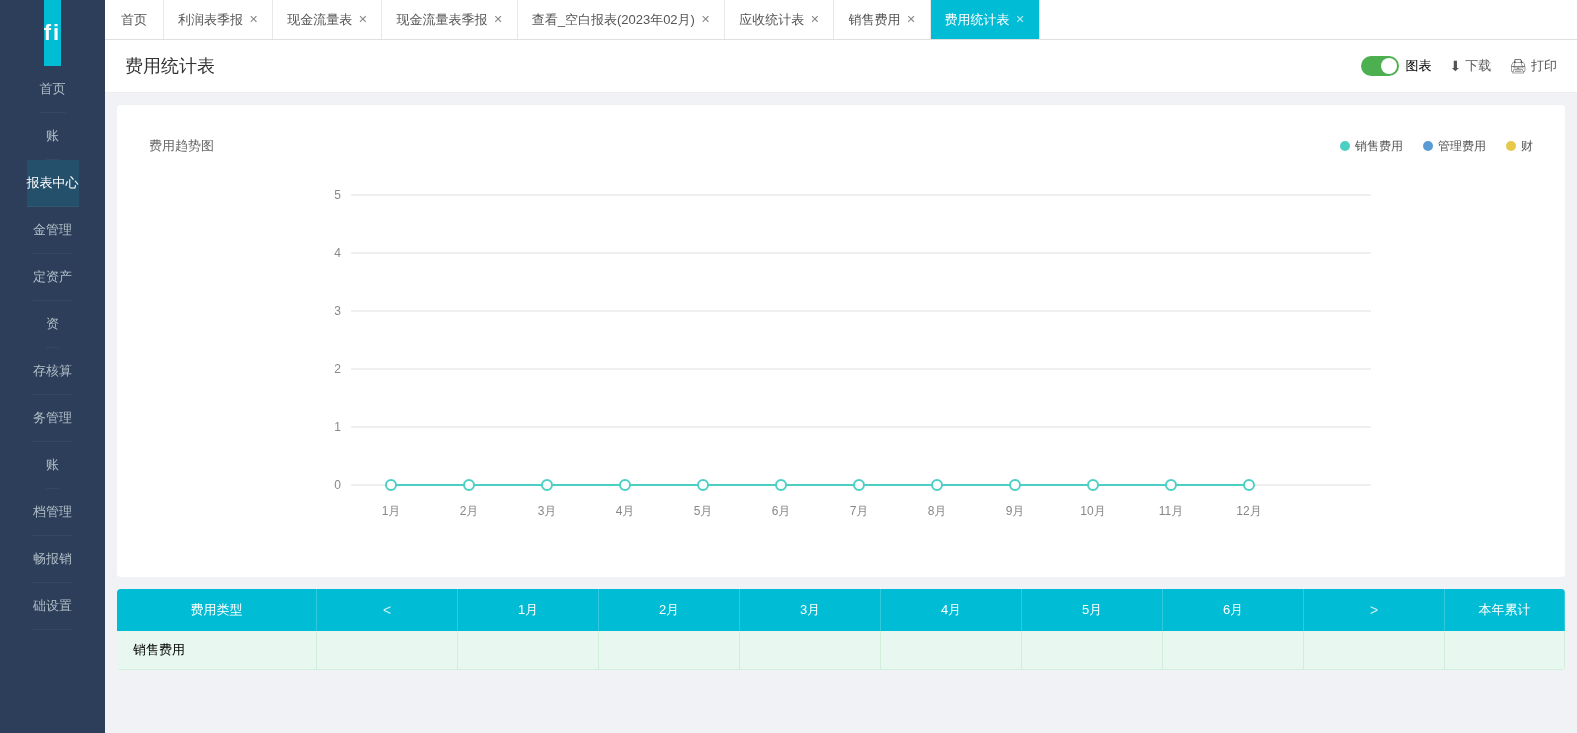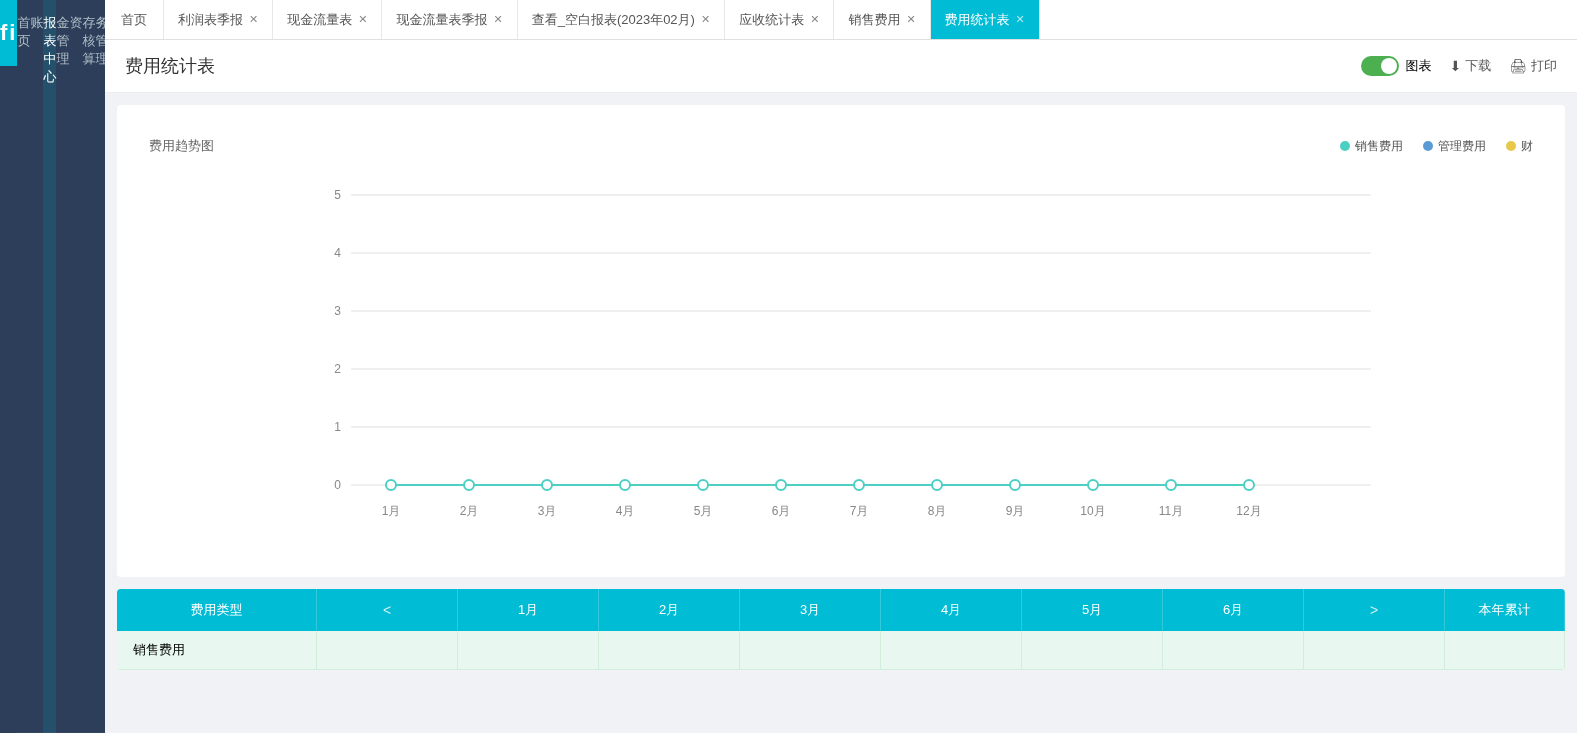--- a/index.html
+++ b/index.html
@@ -3,24 +3,25 @@
   <meta charset="utf-8">
   <style>
     * { margin: 0; padding: 0; box-sizing: border-box; }
     body { font-family: 'Microsoft YaHei', Arial, sans-serif; font-size: 13px; background: #f5f5f5; display: flex; height: 733px; overflow: hidden; }
 
     
     .sidebar {
       width: 105px;
       background: #2c3e5a;
       display: flex;
-      flex-direction: row;
+      flex-direction: column;
       flex-shrink: 0;
       height: 100%;
       overflow: hidden;
+      align-items: center;
     }
     .sidebar-logo {
       background: #00bcd4;
       color: white;
       font-size: 22px;
       font-weight: bold;
       padding: 10px 0;
       text-align: center;
       height: 66px;
       display: flex;
@@ -240,24 +241,26 @@
   </style>
 </head>
 <body>
 
 <div class="sidebar">
   <div class="sidebar-logo">fi</div>
   <div class="sidebar-item">首页</div>
   <div class="sidebar-item">账</div>
   <div class="sidebar-item active">报表中心</div>
   <div class="sidebar-item">金管理</div>
+  <div class="sidebar-item">定资产</div>
   <div class="sidebar-item">资</div>
   <div class="sidebar-item">存核算</div>
   <div class="sidebar-item">务管理</div>
   <div class="sidebar-item">账</div>
+  <div class="sidebar-item">档管理</div>
   <div class="sidebar-item">畅报销</div>
   <div class="sidebar-item">础设置</div>
 </div>
 
 <div class="main">
 
   <div class="tab-bar">
     <div class="tab-home">首页</div>
     <div class="tab">
       <span>利润表季报</span>

